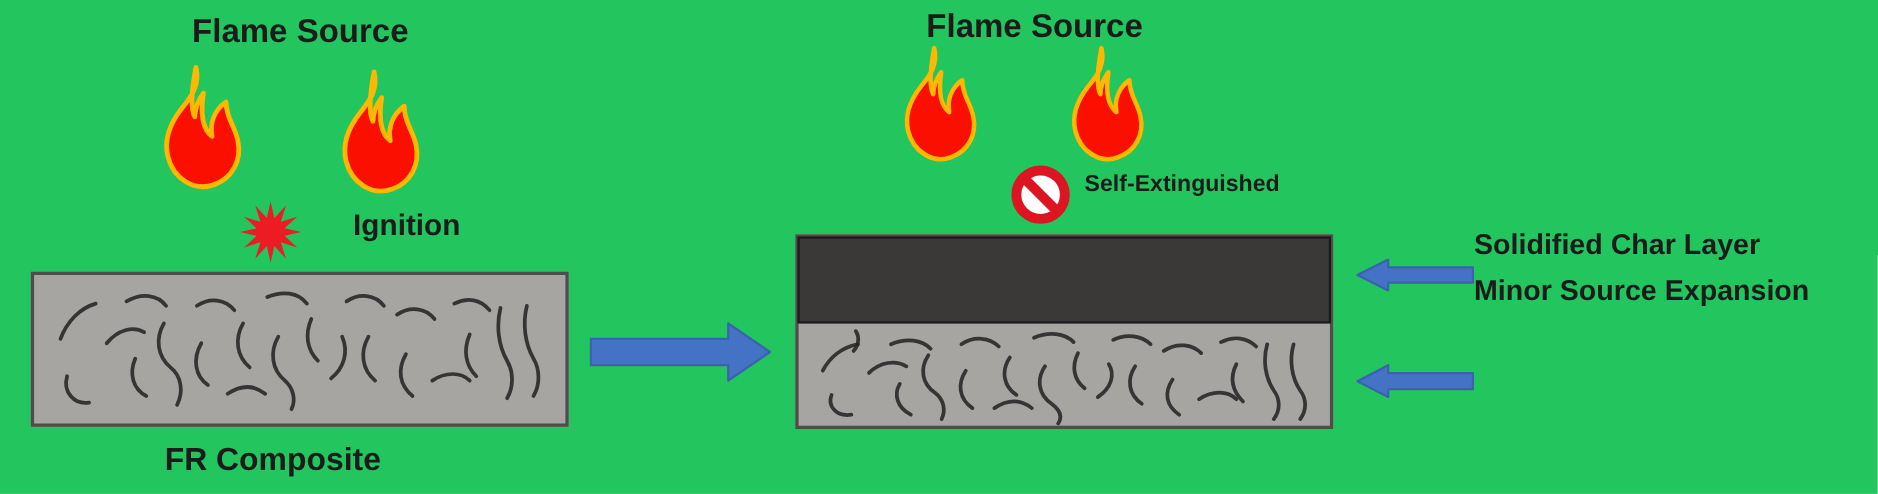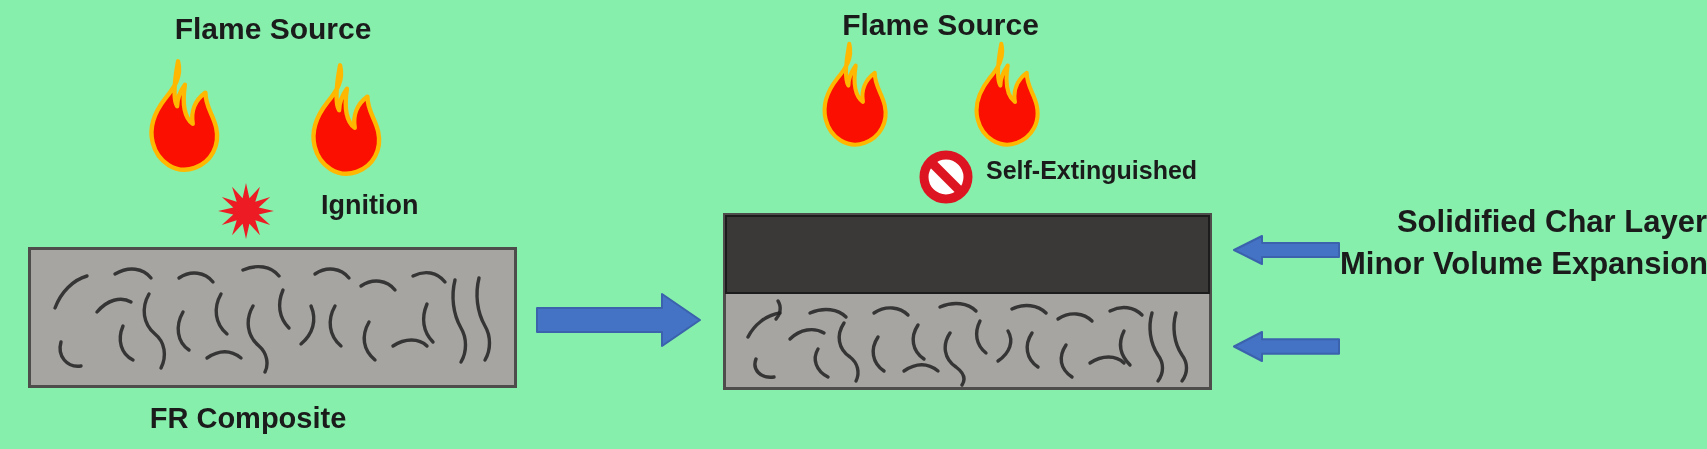--- a/index.html
+++ b/index.html
@@ -4,28 +4,28 @@
 <style>
   :root{
     --flame-red:#fa0f00; --flame-rim:#ffb800; --burst-red:#ed1c24;
     --ban-red:#dd1522; --arrow-blue:#4472c4; --arrow-blue-edge:#3a62ad;
     --composite-gray:#a7a5a2; --composite-border:#4f4d4b; --char-dark:#3a3938;
     --fiber-dark:#262626; --text-dark:#1b1b1b;
   }
   *{margin:0;padding:0;box-sizing:border-box;}
   body{background:#ffffff;}
   .canvas{
-    position:relative;width:1707px;height:449px;background:#86efac;overflow:hidden;
+    position:relative;width:1707px;height:449px;background:#22c55e;overflow:hidden;
     font-family:"Liberation Sans",sans-serif;font-weight:bold;color:var(--text-dark);
   }
   .abs{position:absolute;}
   .title{font-size:30px;text-align:center;letter-spacing:0px;}
   .caption{font-size:29px;text-align:center;}
-  .small-label{font-size:25px;white-space:nowrap;}
-  .ann-label{font-size:31px;line-height:42px;text-align:right;white-space:nowrap;}
+  .small-label{font-size:21px;white-space:nowrap;}
+  .ann-label{font-size:26px;line-height:42px;text-align:left;white-space:nowrap;}
   .composite{
     background:var(--composite-gray);
     border:3px solid var(--composite-border);
   }
   .char-layer{
     position:absolute;left:-1px;top:-1px;right:-1px;height:79px;
     background:var(--char-dark);border:2px solid #1c1c1c;
   }
   .protected-area{position:absolute;left:0;right:0;top:79px;bottom:0;}
   .fiber-svg{width:100%;height:100%;display:block;}
@@ -153,21 +153,21 @@
   </div>
 
   <div class="abs" style="left:1232px;top:235px;width:108px;height:30px;">
     <svg class="arrow-svg" viewBox="0 0 108 30" preserveAspectRatio="none" aria-hidden="true">
       <polygon points="107,8 30,8 30,1 2,15 30,29 30,22 107,22"></polygon>
     </svg>
   </div>
 
   <div class="abs ann-label" style="left:1340px;top:201px;width:367px;">
     <div>Solidified Char Layer</div>
-    <div>Minor Volume Expansion</div>
+    <div>Minor Source Expansion</div>
   </div>
 
   <div class="abs" style="left:1232px;top:331px;width:108px;height:31px;">
     <svg class="arrow-svg" viewBox="0 0 108 30" preserveAspectRatio="none" aria-hidden="true">
       <polygon points="107,8 30,8 30,1 2,15 30,29 30,22 107,22"></polygon>
     </svg>
   </div>
 
 
 </div>

